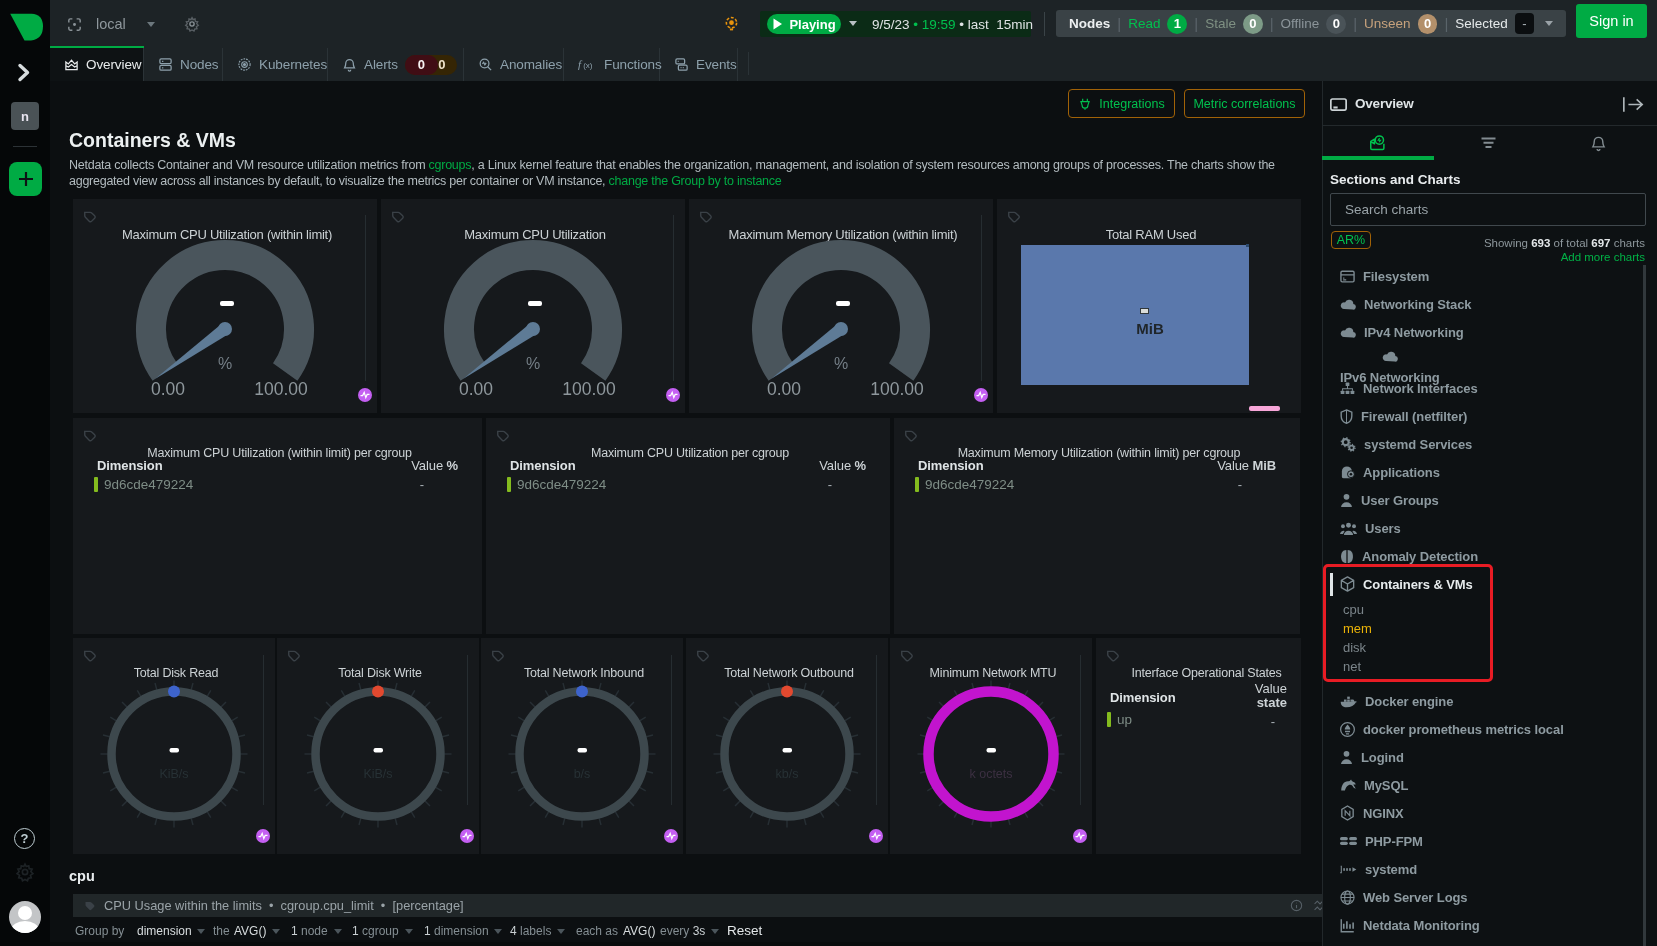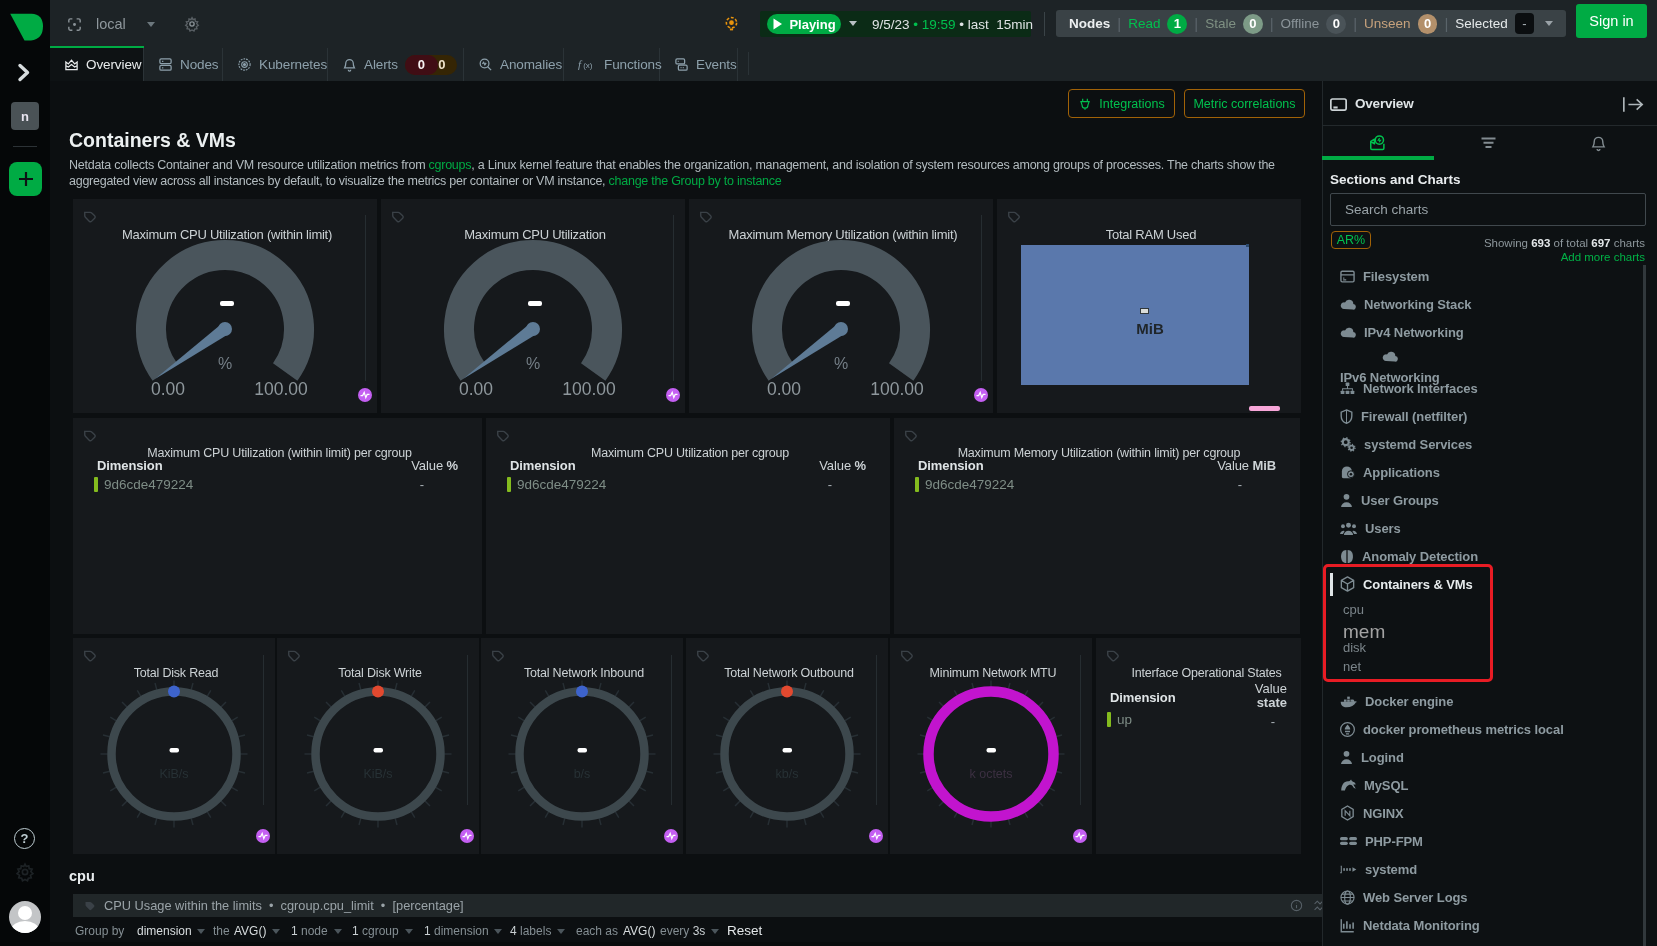--- a/index.html
+++ b/index.html
@@ -705,15 +705,15 @@
   </div>
 <div class="sitem" style="top:915px;">
     <svg width="15" height="15" viewBox="0 0 24 24" fill="none" stroke="#7d8b92" stroke-width="2.2">
       <path d="M2 2 V22 H22"></path>
       <path d="M6 17 V9 M11 17 V5 M16 17 v-7 M21 17 V7" stroke-width="2.6"></path>
     </svg>
     <span>Netdata Monitoring</span>
   </div>
 <div class="abs" style="left:1330px;top:573px;width:2.5px;height:23px;background:#dfe5e7"></div>
 <div class="abs" style="left:1343px;top:602px;font-size:13px;color:#7b858a">cpu</div>
-<div class="abs" style="left:1343px;top:621px;font-size:19px;color:#a3a3a3">mem</div>
+<div class="abs" style="left:1343px;top:621px;font-size:13px;color:#eab308">mem</div>
 <div class="abs" style="left:1343px;top:640px;font-size:13px;color:#7b858a">disk</div>
 <div class="abs" style="left:1343px;top:659px;font-size:13px;color:#7b858a">net</div>
 <div class="abs" style="left:1323px;top:564px;width:170px;height:118px;border:3.5px solid #e81c24;border-radius:5px"></div>
 </body></html>

